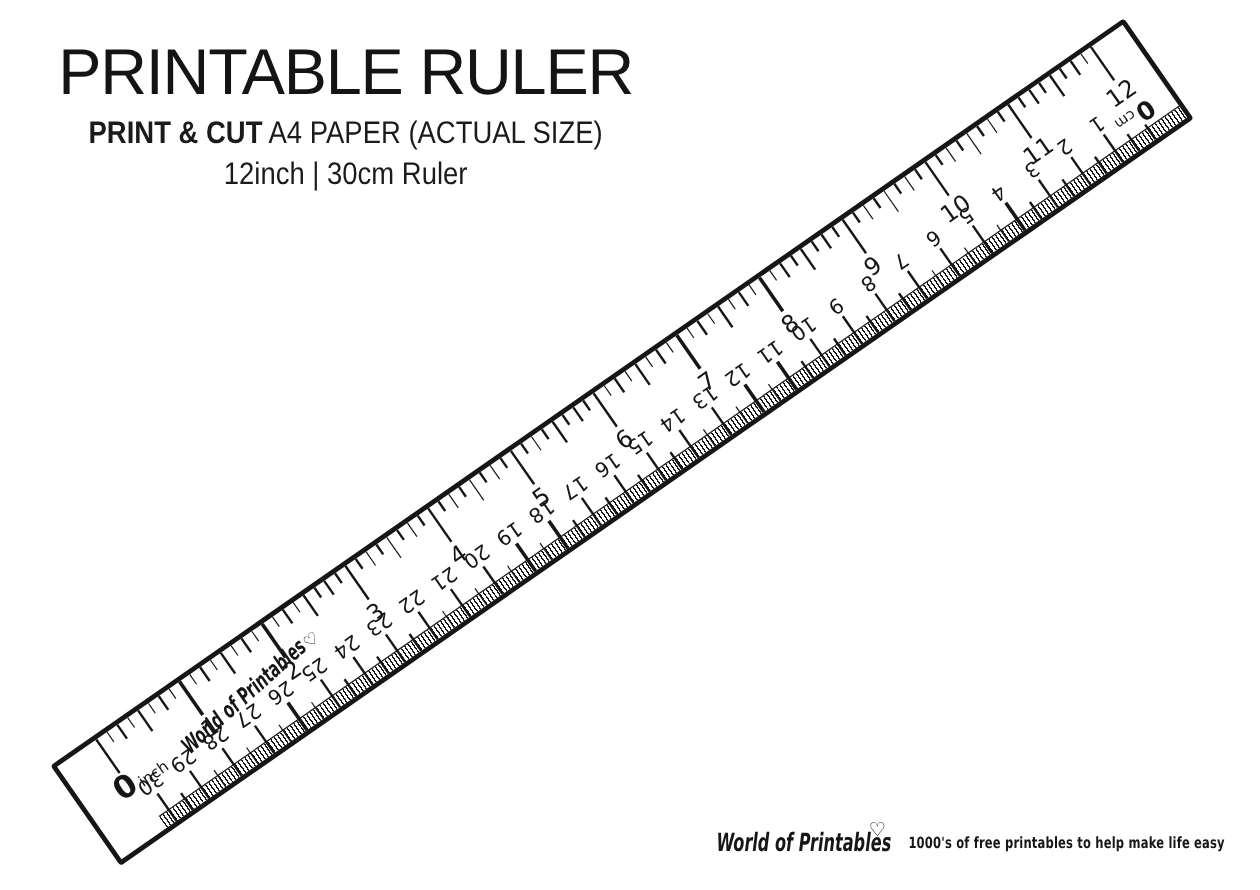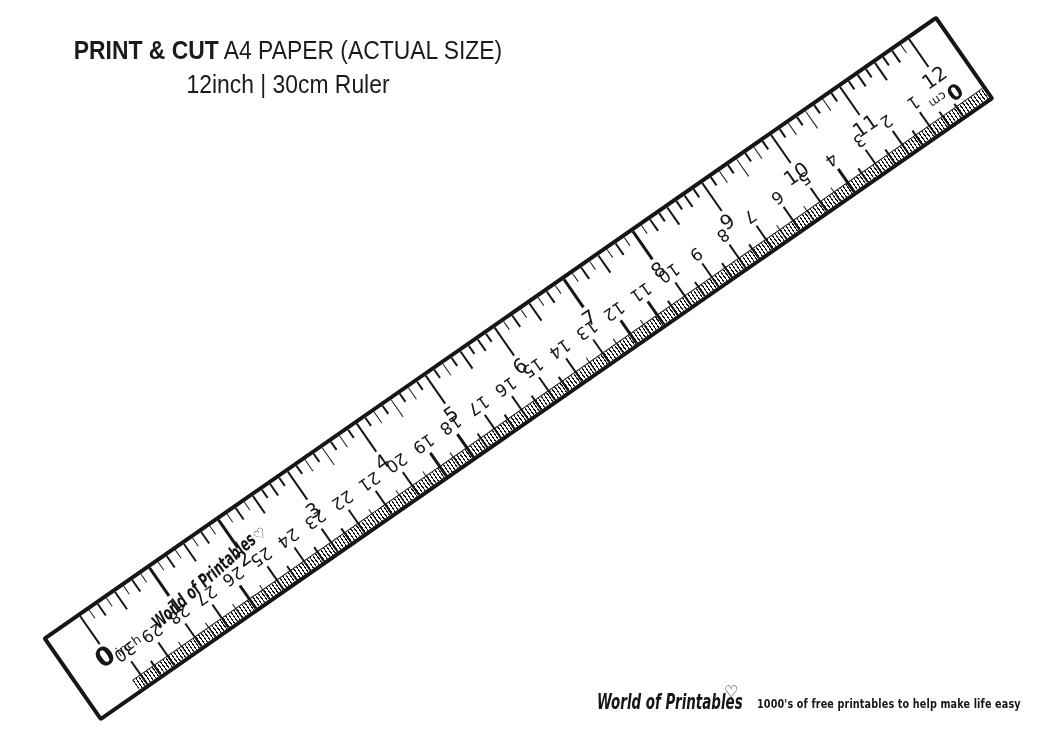--- a/index.html
+++ b/index.html
@@ -99,20 +99,21 @@
     position:absolute; left:757px; top:697px;
     font-size:13px; font-weight:700; letter-spacing:0.2px;
     white-space:nowrap; line-height:1;
     transform:scaleX(0.74); transform-origin:0 0;
   }
 </style>
 </head>
 <body>
 
 <div class="header">
+  <h1 class="title">PRINTABLE RULER</h1>
   <p class="subtitle"><span class="bold">PRINT &amp; CUT</span><span> A4 PAPER (ACTUAL SIZE)</span></p>
   <p class="sizeline">12inch | 30cm Ruler</p>
 </div>
 
 <div class="ruler">
   <div class="face" id="ruler-face">
     <div class="zero-inch">
       <span class="big">0</span>
       <span class="unit">inch</span>
     </div>

